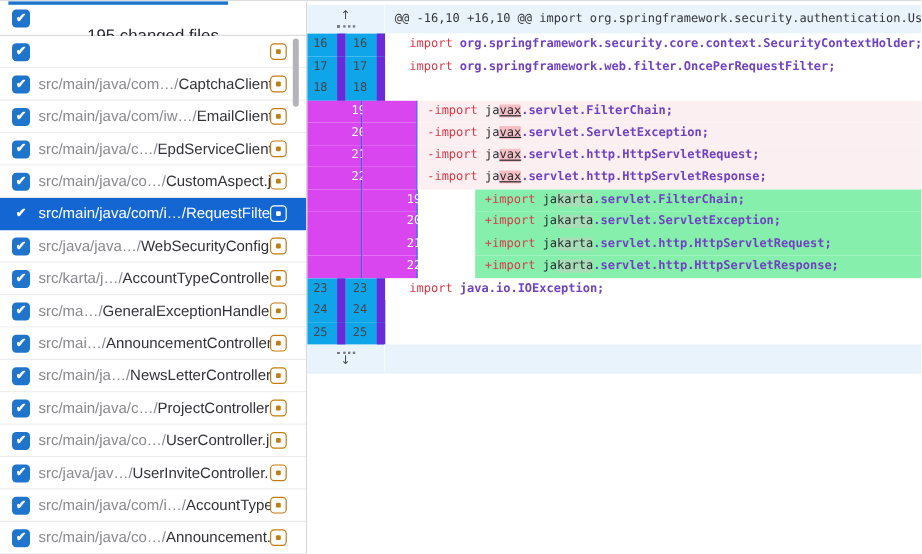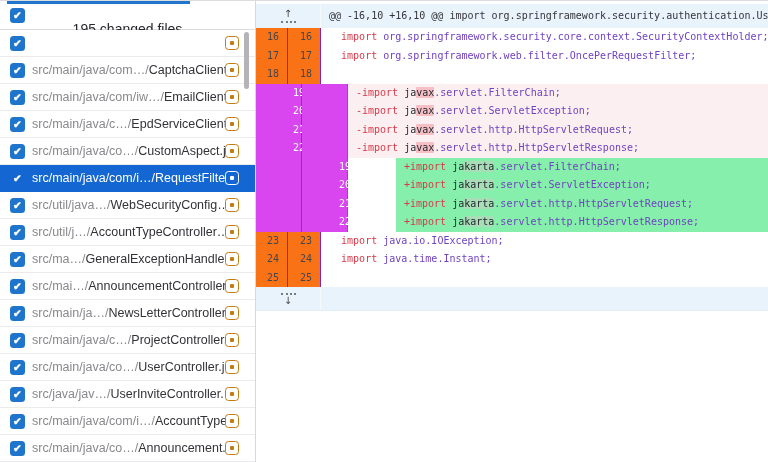--- a/index.html
+++ b/index.html
@@ -50,33 +50,33 @@
                    border-right:1px solid #f6fafd; }
   .expand-gutter .arrow { font-size:10px; line-height:10px; color:#46464e;
                           font-family:"DejaVu Sans", sans-serif; }
   .expand-gutter .dots { width:15px; border-top:2px dotted #7a7a82; margin:2px 0 1px 0; }
   .hunk-text { flex:1; line-height:24px; padding-left:8px; color:#35353b;
                white-space:pre; overflow:hidden; }
   .expand-row.bottom { border-bottom:1px solid #e2edf8; }
 
   .line { height:18.5px; line-height:18.5px; display:flex; }
   .gut { width:32px; flex:0 0 32px; text-align:right; padding-right:8px; color:#45454c;
-         background:#f97316; border-right:1px solid #6d28d9; cursor:pointer; }
+         background:#0ea5e9; border-right:7px solid #6d28d9; cursor:pointer; }
   .gut.g2 { width:33px; flex:0 0 33px; }
   .line.removed .gut, .line.added .gut { background:#d946ef; color:#fff; font-weight:normal;
          border-right:1px solid #2a78e4;padding-left:37px; }
   .line.removed .gut.g1, .line.added .gut.g1 { border-right:1px solid #1e63cf; }
   .content { flex:1; white-space:pre; overflow:hidden; padding-left:8px; background:#fff; }
   .line.removed .content { background:#fceff1; }
   .line.added   .content { background:#86efac;margin-left:48px; }
 
   .kw  { color:#d73a49; }
-  .pkg { color:#6f42c1; }
+  .pkg { color:#6f42c1;font-weight:bold; }
   .pln { color:#24292f; }
-  .line.removed .hl { background:#f6bfc5; color:#24292f; border-radius:1px; }
+  .line.removed .hl { background:#f6bfc5; color:#24292f; border-radius:1px;text-decoration:underline; }
   .line.added   .hl { background:#a9ddb8; color:#24292f; border-radius:1px; }
 </style>
 </head>
 <body>
 
 <div class="page">
   <div class="tab-indicator"></div>
 
   <aside class="sidebar">
     <div class="sb-header">
@@ -136,30 +136,30 @@
           </span>
           <span class="fpath"><span class="fdir">src/main/java/com/i…/</span><span class="fname">RequestFilter…</span></span>
           <span class="ficon">
             <span class="dot"></span>
           </span>
         </div>
         <div class="file-row">
           <span class="checkbox">
             <span class="tick">✔</span>
           </span>
-          <span class="fpath"><span class="fdir">src/util/java…/</span><span class="fname">WebSecurityConfig…</span></span>
-          <span class="ficon">
-            <span class="dot"></span>
-          </span>
-        </div>
-        <div class="file-row">
-          <span class="checkbox">
-            <span class="tick">✔</span>
-          </span>
-          <span class="fpath"><span class="fdir">src/util/j…/</span><span class="fname">AccountTypeController…</span></span>
+          <span class="fpath"><span class="fdir">src/java/java…/</span><span class="fname">WebSecurityConfig…</span></span>
+          <span class="ficon">
+            <span class="dot"></span>
+          </span>
+        </div>
+        <div class="file-row">
+          <span class="checkbox">
+            <span class="tick">✔</span>
+          </span>
+          <span class="fpath"><span class="fdir">src/karta/j…/</span><span class="fname">AccountTypeController…</span></span>
           <span class="ficon">
             <span class="dot"></span>
           </span>
         </div>
         <div class="file-row">
           <span class="checkbox">
             <span class="tick">✔</span>
           </span>
           <span class="fpath"><span class="fdir">src/ma…/</span><span class="fname">GeneralExceptionHandler…</span></span>
           <span class="ficon">
@@ -299,21 +299,20 @@
           <div class="content"><span class="kw">+import</span><span class="pln"> </span><span class="pln">ja</span><span class="hl">karta</span><span class="pkg">.servlet.http.HttpServletResponse;</span></div>
         </div>
         <div class="line context">
           <div class="gut g1">23</div>
           <div class="gut g2">23</div>
           <div class="content"><span class="pln">  </span><span class="kw">import</span><span class="pln"> </span><span class="pkg">java.io.IOException;</span></div>
         </div>
         <div class="line context">
           <div class="gut g1">24</div>
           <div class="gut g2">24</div>
-          <div class="content"><span class="pln">  </span><span class="kw">import</span><span class="pln"> </span><span class="pkg">java.time.Instant;</span></div>
         </div>
         <div class="line context">
           <div class="gut g1">25</div>
           <div class="gut g2">25</div>
         </div>
       </div>
 
     <div class="expand-row bottom">
       <div class="expand-gutter">
         <span class="dots"></span>

